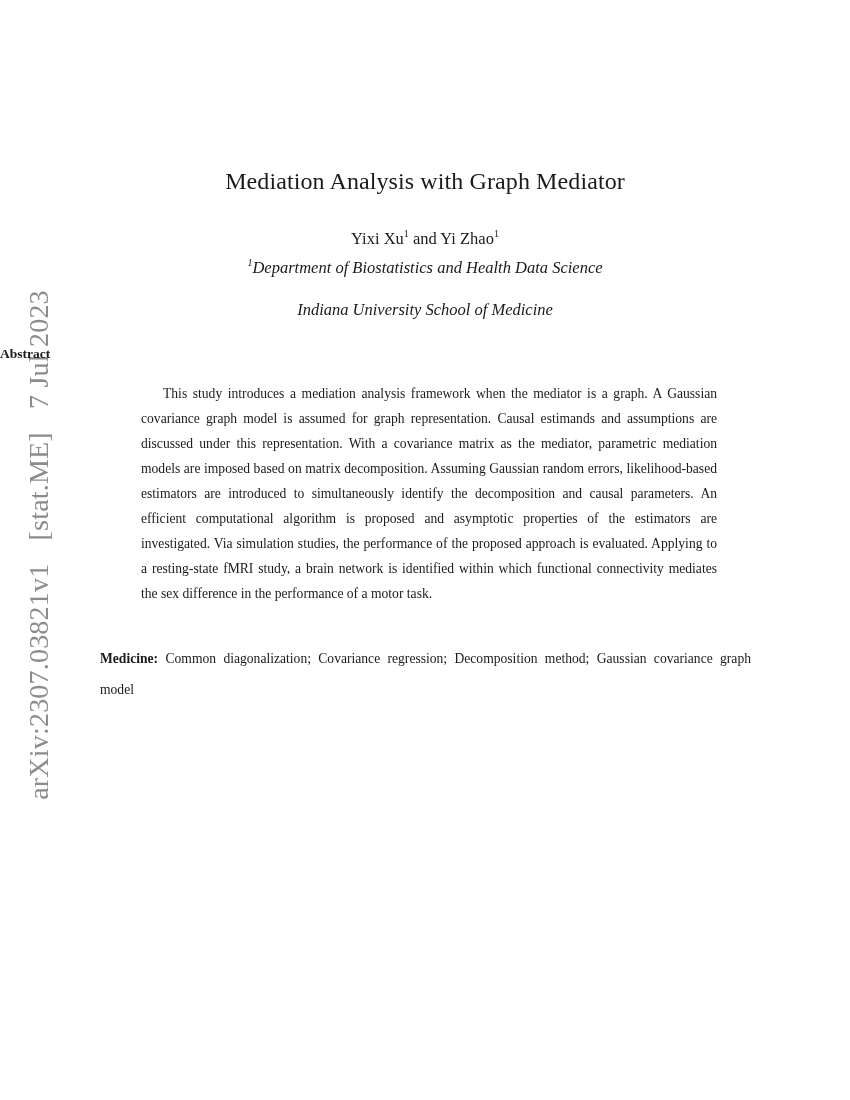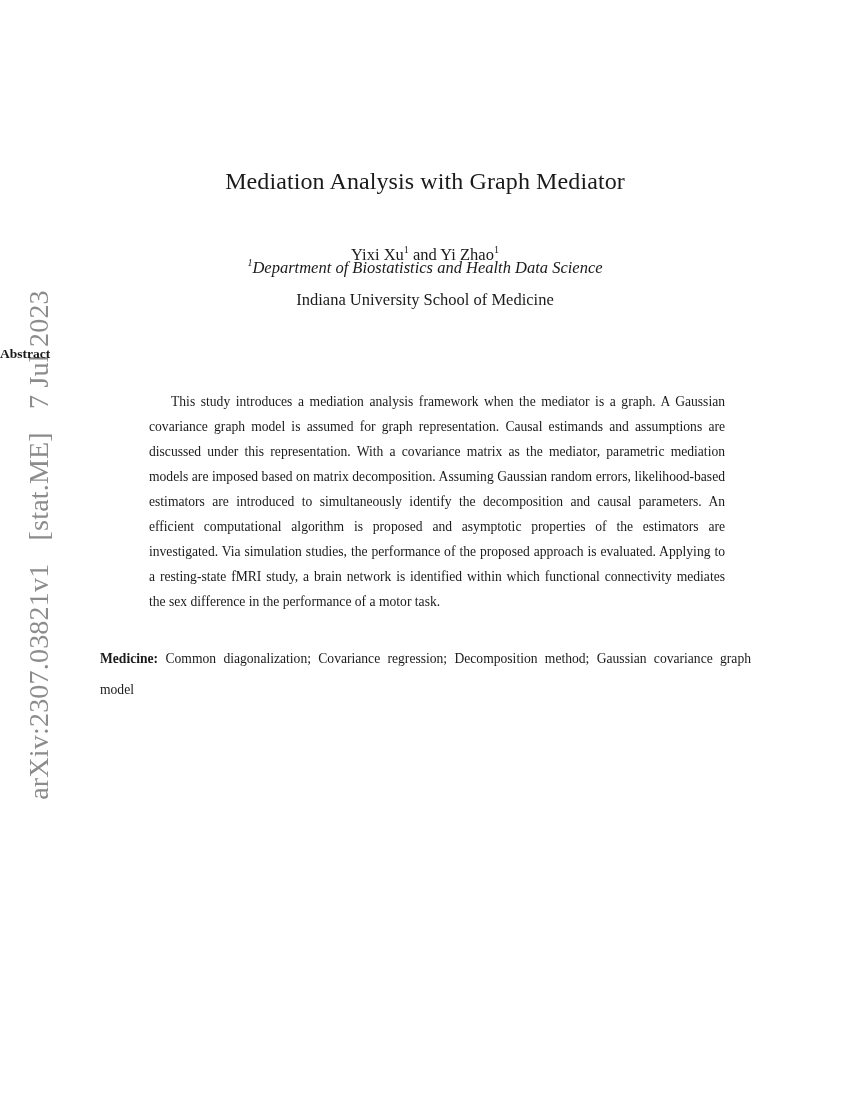--- a/index.html
+++ b/index.html
@@ -40,54 +40,53 @@
       margin: 0;
       letter-spacing: 0.1px;
     }
     .authors {
       position: absolute;
       top: 228px;
       left: 0;
       width: 850px;
       text-align: center;
       font-size: 16.5px;
-      margin-top: 16px;
     }
     .authors sup { font-size: 10px; vertical-align: 7px; }
     .affil {
       position: absolute;
       left: 0;
       width: 850px;
       text-align: center;
       font-size: 16.5px;
     }
     .affil sup { font-size: 10px; vertical-align: 7px; }
     .affil-1 { top: 257px; font-style: italic; }
-    .affil-2 { top: 290px; }
+    .affil-2 { top: 300px; font-style: italic; }
 
     .abstract-heading {
       position: absolute;
       top: 346px;
       left: 0;
       width: 850px;
       text-align: left;
       font-size: 13.5px;
       font-weight: bold;
       margin: 0;
     }
     .abstract-body {
       position: absolute;
       top: 377px;
       left: 137px;
       width: 576px;
       font-size: 13.6px;
       line-height: 25px;
       text-align: justify;
       text-indent: 22px;
-      margin: 12px;
+      margin: 4px;
       hyphens: manual;
     }
     .keywords {
       position: absolute;
       top: 643px;
       left: 100px;
       width: 651px;
       font-size: 13.6px;
       line-height: 31px;
       text-align: justify;

